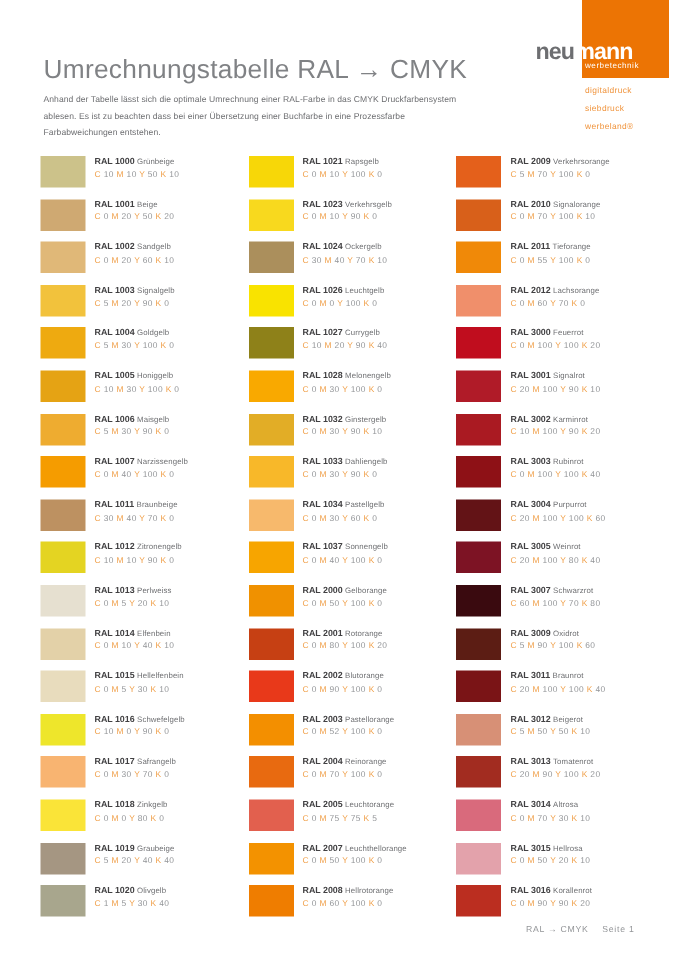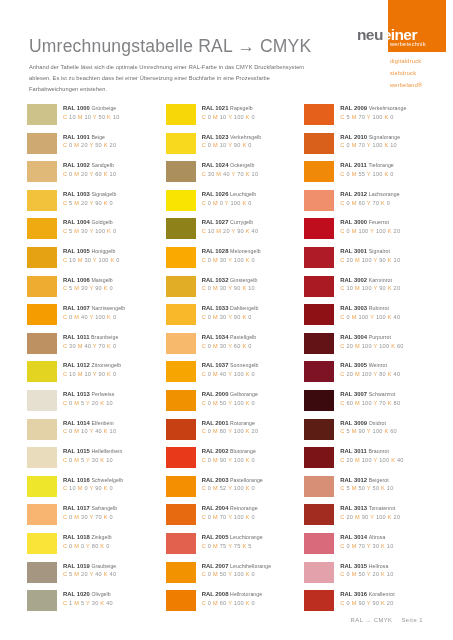--- a/index.html
+++ b/index.html
@@ -148,21 +148,21 @@
     white-space: nowrap;
   }
   #footer .footer-page { margin-left: 9px; }
 </style>
 </head>
 <body>
 
 <div id="logo-area">
   <div id="logo-orange-block"></div>
   <div id="logo-wordmark">
-    <span class="part-a">neu</span><span class="part-b">einer</span>
+    <span class="part-a">neu</span><span class="part-b">mann</span>
   </div>
   <div id="logo-sub">werbetechnik</div>
   <div id="logo-services">
     <div>digitaldruck</div>
     <div>siebdruck</div>
     <div>werbeland®</div>
   </div>
 </div>
 
 <div id="page-title">Umrechnungstabelle RAL → CMYK</div>

